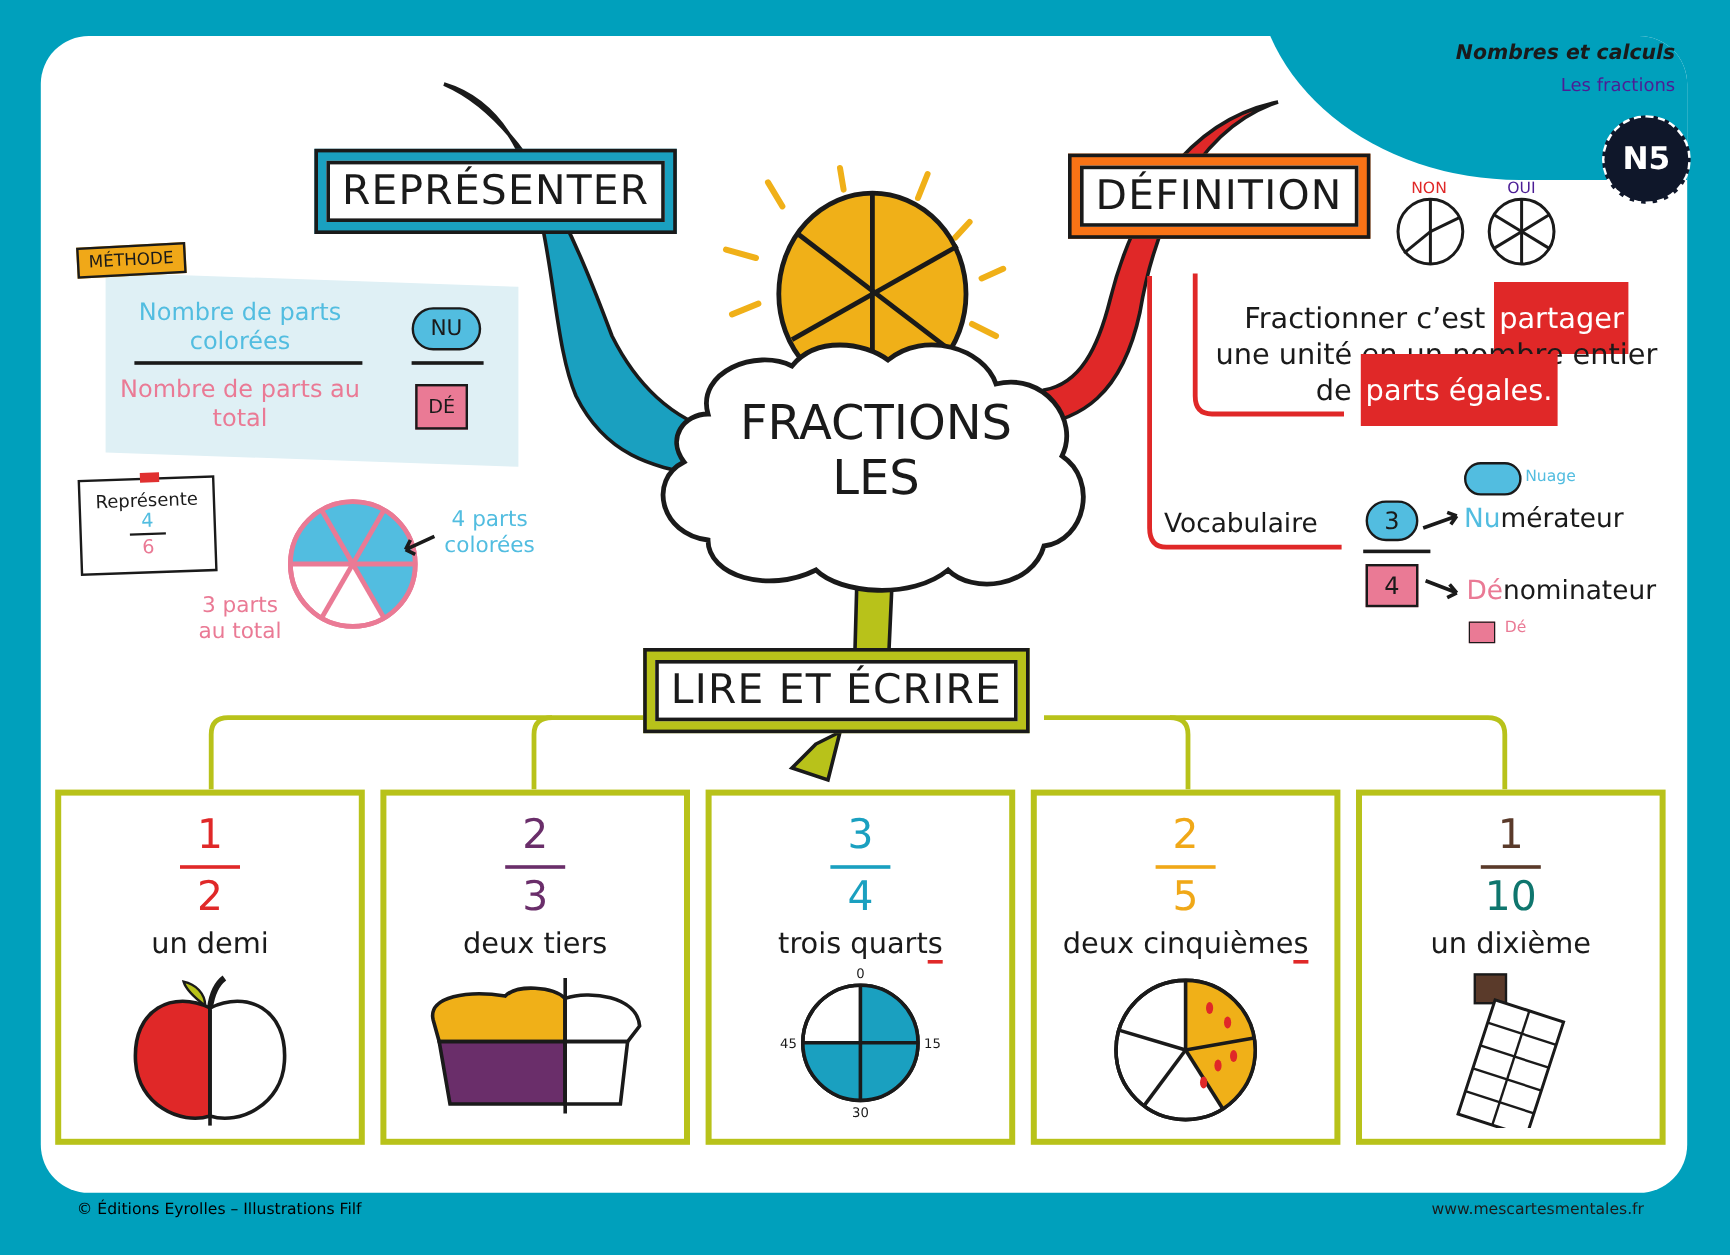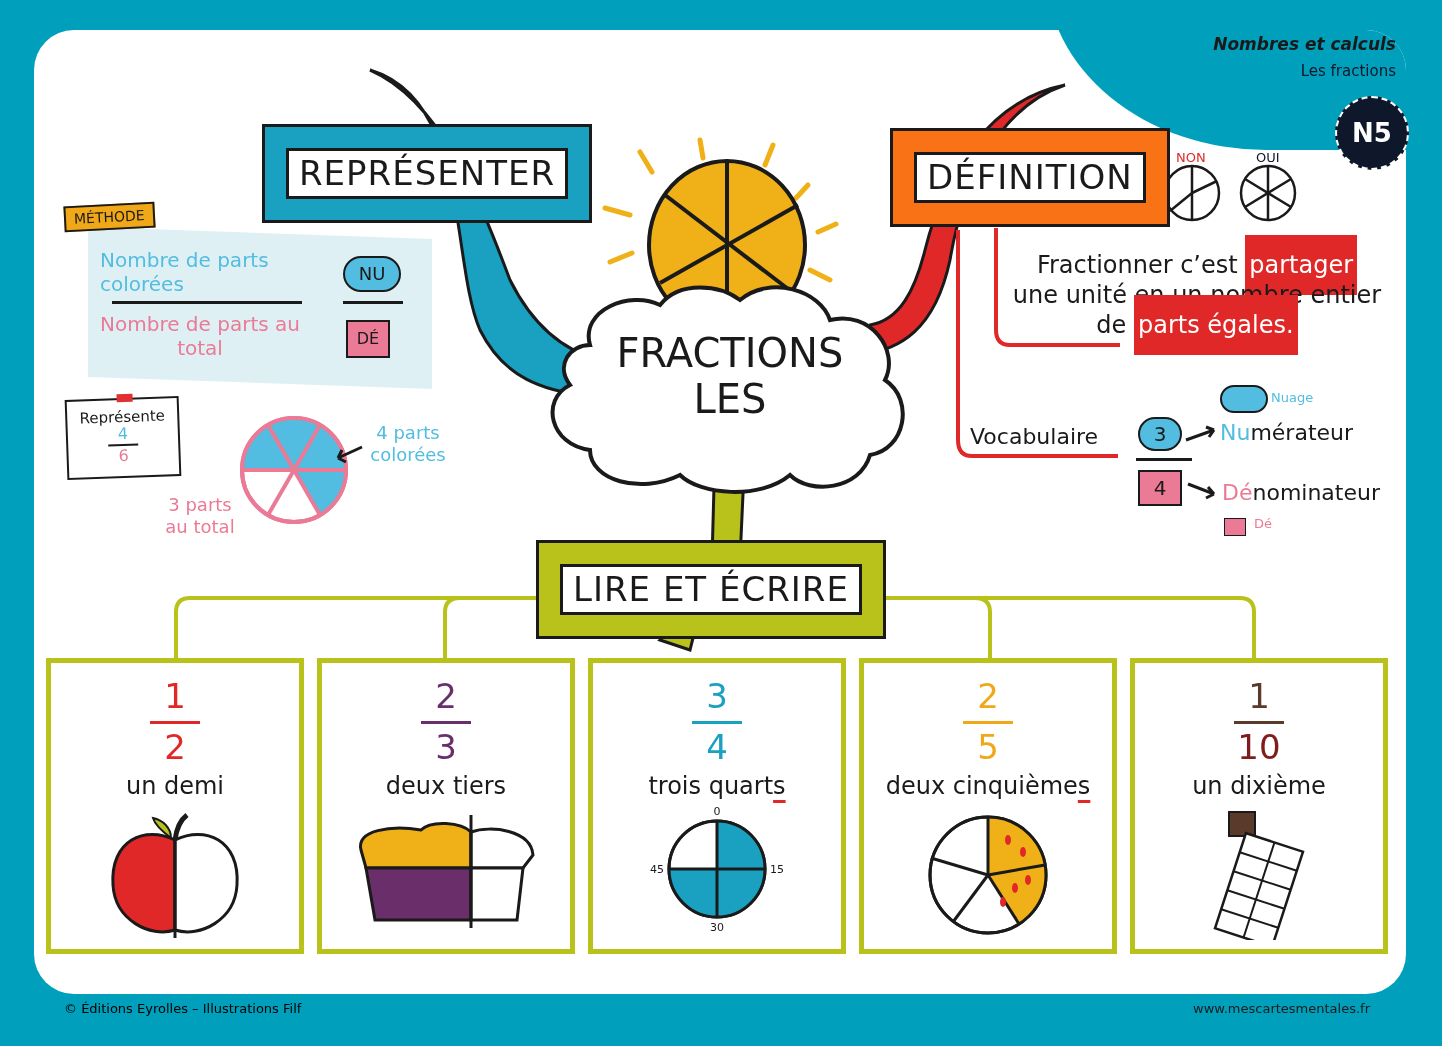--- a/index.html
+++ b/index.html
@@ -1,33 +1,33 @@
 <!DOCTYPE html>
 <html><head>
 <meta charset="utf-8">
 <style>
   * { box-sizing: border-box; margin: 0; padding: 0; }
   html, body { width: 1442px; height: 1046px; overflow: hidden; }
   body { background: #00a0bc; font-family: "DejaVu Sans", sans-serif; position: relative; color: #1a1a1a; }
   .card { position: absolute; left: 34px; top: 30px; width: 1372px; height: 964px; background: #fff; border-radius: 40px; overflow: hidden; }
   .corner-blob { position: absolute; right: -60px; top: -140px; width: 420px; height: 260px; background: #00a0bc; border-radius: 0 0 0 220px / 0 0 0 180px; }
   .hdr-title { position: absolute; right: 46px; top: 34px; font-style: italic; font-weight: bold; font-size: 17px; color: #1a1a1a; }
-  .hdr-sub { position: absolute; right: 46px; top: 62px; font-size: 15px; color: #0f172a; }
+  .hdr-sub { position: absolute; right: 46px; top: 62px; font-size: 15px; color: #4c1d95; }
   .badge { position: absolute; left: 1335px; top: 96px; width: 74px; height: 74px; border-radius: 50%; background: #0f172a; border: 2px dashed #fff; color: #fff; font-weight: bold; font-size: 26px; display: flex; align-items: center; justify-content: center; }
   .footer-left { position: absolute; left: 64px; top: 1001px; font-size: 13px; color: #000000; }
   .footer-right { position: absolute; right: 72px; top: 1001px; font-size: 13px; color: #1a1a1a; }
 
   .hand { font-family: "DejaVu Sans", sans-serif; }
-  .label-box { position: absolute; border: 3px solid #1a1a1a; padding: 21px; }
+  .label-box { position: absolute; border: 3px solid #1a1a1a; padding: 7px; }
   .label-inner { background: #fff; border: 3px solid #1a1a1a; font-size: 34px; letter-spacing: 1px; text-align: center; line-height: 1.1; padding: 4px 10px; white-space: nowrap; }
   .svg-layer { position: absolute; left: 0; top: 0; }
 
   .methode-tag { position: absolute; left: 64px; top: 204px; background: #f0a818; border: 2px solid #1a1a1a; font-size: 14px; padding: 3px 8px; transform: rotate(-3deg); }
   .methode-bg { position: absolute; left: 88px; top: 233px; width: 344px; height: 150px; background: #dff0f5; transform: skewY(2deg); }
-  .methode-num { position: absolute; left: 100px; top: 248px; width: 200px; color: #52bde0; font-size: 20px; line-height: 1.2; }
+  .methode-num { position: absolute; left: 100px; top: 248px; width: 200px; text-align: center; color: #52bde0; font-size: 20px; line-height: 1.2; }
   .methode-line { position: absolute; left: 112px; top: 301px; width: 190px; height: 3px; background: #1a1a1a; }
   .methode-den { position: absolute; left: 100px; top: 312px; width: 200px; text-align: center; color: #ea7a95; font-size: 20px; line-height: 1.2; }
   .nu-cloud { position: absolute; left: 343px; top: 256px; width: 58px; height: 36px; background: #52bde0; border: 2px solid #1a1a1a; border-radius: 20px; font-size: 18px; text-align: center; line-height: 32px; }
   .nude-line { position: absolute; left: 343px; top: 301px; width: 60px; height: 3px; background: #1a1a1a; }
   .de-cube { position: absolute; left: 346px; top: 320px; width: 44px; height: 38px; background: #ea7a95; border: 2px solid #1a1a1a; font-size: 16px; text-align: center; line-height: 34px; }
 
   .rep-card { position: absolute; left: 66px; top: 398px; width: 114px; height: 80px; border: 2px solid #1a1a1a; background: #fff; text-align: center; transform: rotate(-2deg); }
   .rep-pin { position: absolute; left: 50px; top: -6px; width: 16px; height: 8px; background: #e03030; }
   .rep-title { font-size: 15px; margin-top: 8px; }
   .rep-num { color: #52bde0; font-size: 16px; line-height: 1; }
@@ -172,21 +172,21 @@
   <div class="rep-pin"></div>
   <div class="rep-title">Représente</div>
   <div class="rep-num">4</div>
   <div class="rep-line"></div>
   <div class="rep-den">6</div>
 </div>
 <div class="lbl-colored" style="width:80px;">4 parts colorées</div>
 <div class="lbl-total" style="width:84px;">3 parts au total</div>
 
 <div class="nonoui" style="left:1176px;top:150px;color:#e02828;">NON</div>
-<div class="nonoui" style="left:1256px;top:150px;color:#0f172a;">OUI</div>
+<div class="nonoui" style="left:1256px;top:150px;color:#4c1d95;">OUI</div>
 <div class="def-text hand">
   <span>Fractionner c’est</span>
   <span class="hl">partager</span>
   <span>une unité en un nombre entier de</span>
   <span class="hl">parts égales.</span>
 </div>
 <div class="vocab hand">Vocabulaire</div>
 <div class="nuage-cloud"></div>
 <div class="nuage-lbl">Nuage</div>
 <div class="v-cloud">3</div>
@@ -266,21 +266,21 @@
         <ellipse cx="92" cy="78" rx="3" ry="5"></ellipse>
         <ellipse cx="105" cy="70" rx="3" ry="5"></ellipse>
         <ellipse cx="80" cy="92" rx="3" ry="5"></ellipse>
       </g>
   </svg>
 </div>
 
 <div class="fcard" style="left:1130px;">
   <div class="f-num" style="color:#5a3a2a;">1</div>
   <div class="f-bar" style="background:#5a3a2a;"></div>
-  <div class="f-den" style="color:#7f1d1d;">10</div>
+  <div class="f-den" style="color:#0f766e;">10</div>
   <div class="f-word hand">un dixième</div>
   <svg class="f-ill" width="120" height="130">
     <rect x="30" y="2" width="26" height="24" fill="#5a3a2a" stroke="#1a1a1a" stroke-width="2"></rect>
     <g transform="rotate(18 60 80)">
       <rect x="30" y="30" width="60" height="100" fill="#fff" stroke="#1a1a1a" stroke-width="2.5"></rect>
       <line x1="60" y1="30" x2="60" y2="130" stroke="#1a1a1a" stroke-width="2"></line>
       <line x1="30" y1="50" x2="90" y2="50" stroke="#1a1a1a" stroke-width="2"></line>
       <line x1="30" y1="70" x2="90" y2="70" stroke="#1a1a1a" stroke-width="2"></line>
       <line x1="30" y1="90" x2="90" y2="90" stroke="#1a1a1a" stroke-width="2"></line>
       <line x1="30" y1="110" x2="90" y2="110" stroke="#1a1a1a" stroke-width="2"></line>

